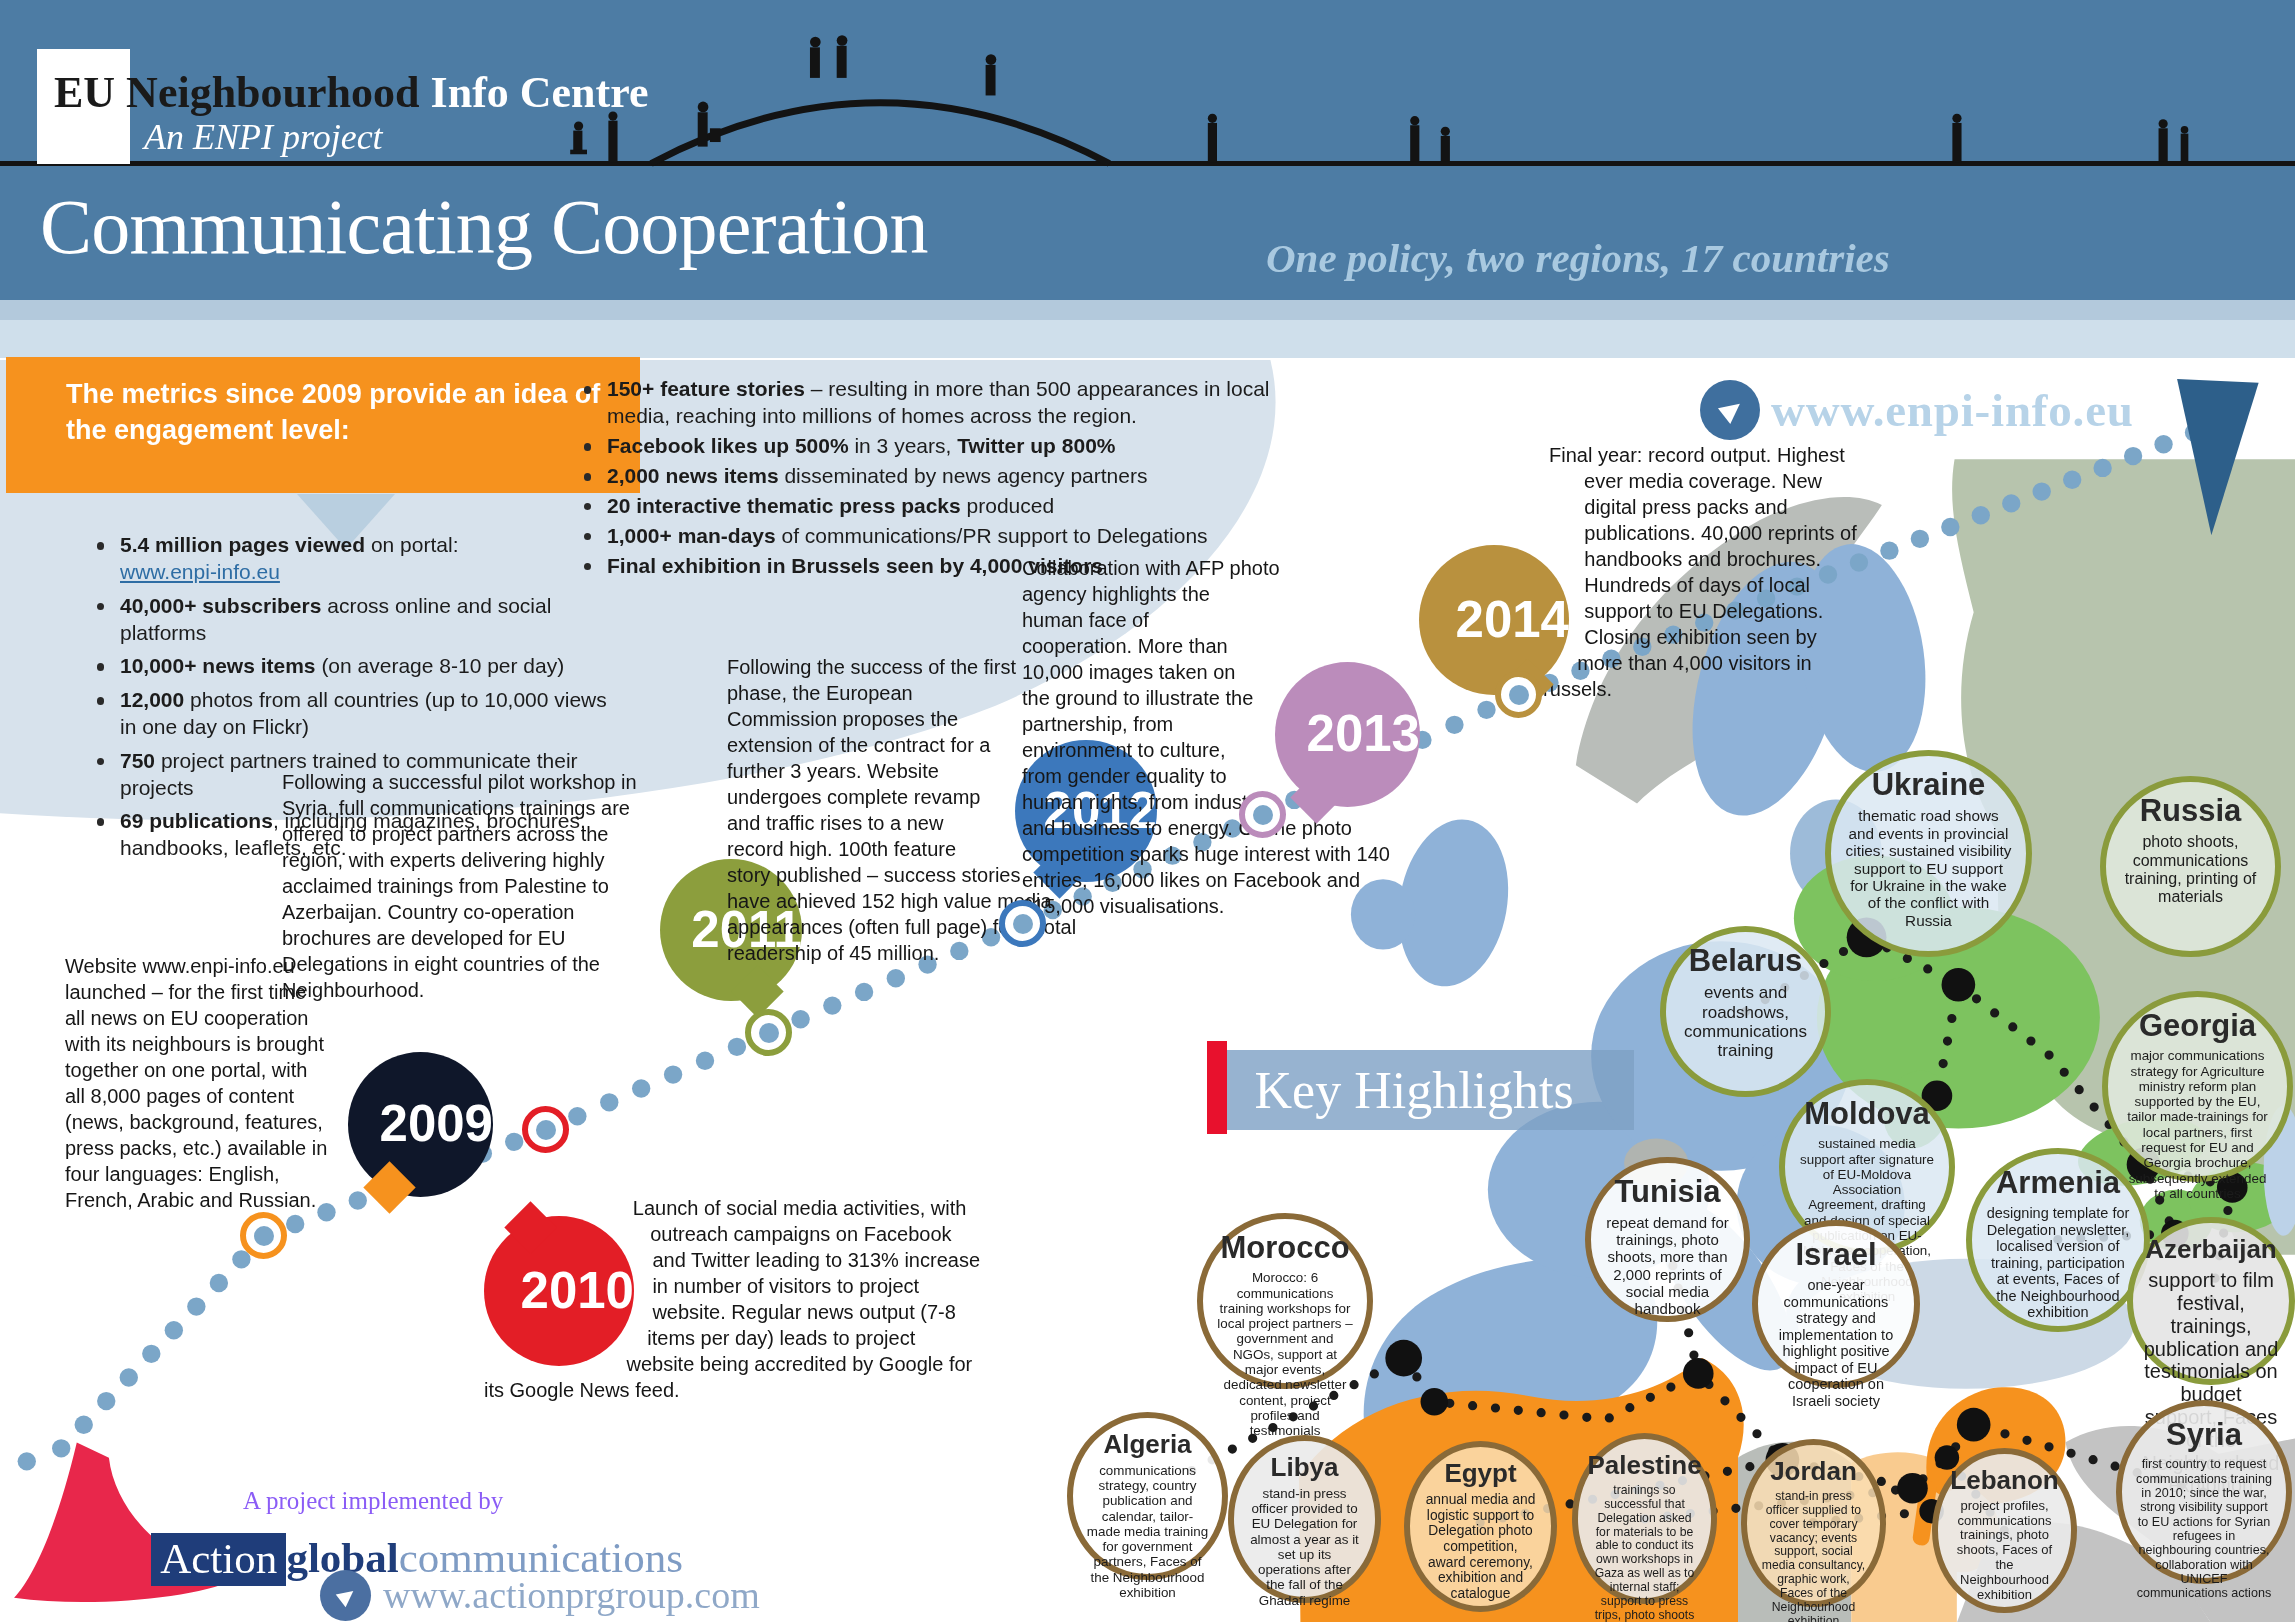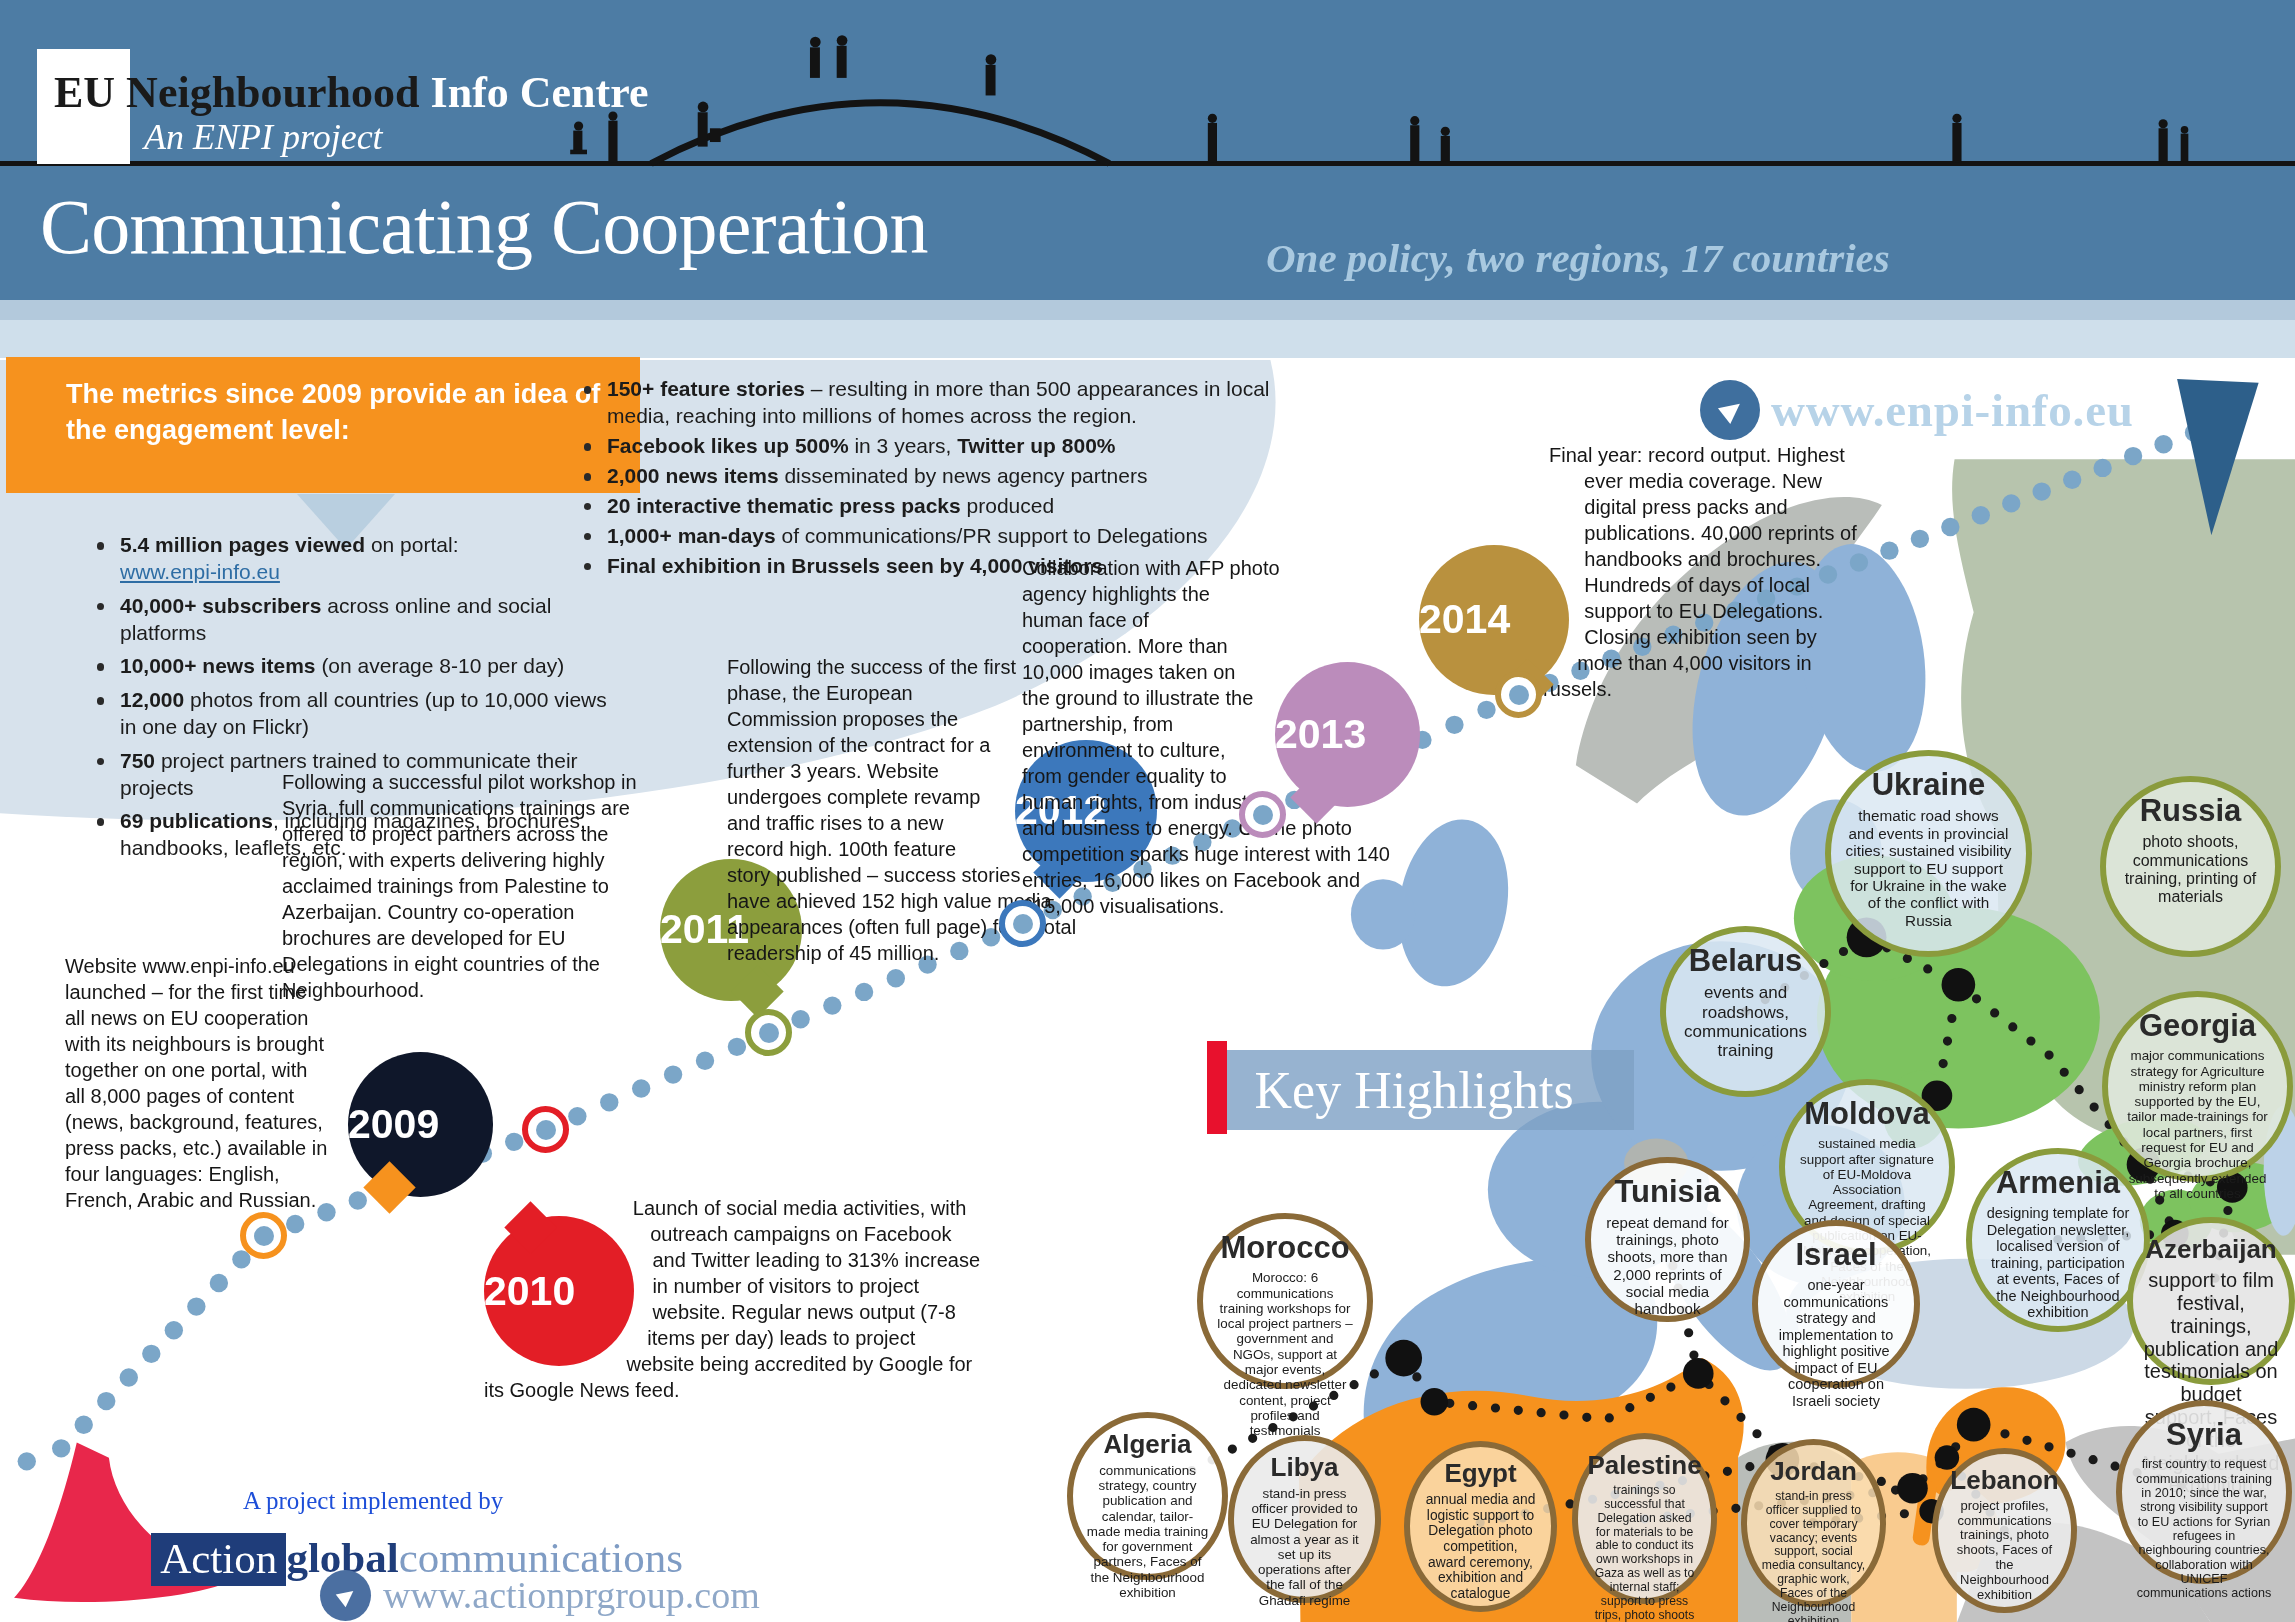--- a/index.html
+++ b/index.html
@@ -36,22 +36,22 @@
   .mlist b{font-weight:bold;}
   .lnk{display:table;color:#2e6da4;text-decoration:underline;cursor:pointer;}
   
   .siteicon{border-radius:50%;display:flex;align-items:center;justify-content:center;}
   .planearrow{width:0;height:0;border-top:10.7px solid transparent;border-bottom:10.7px solid transparent;
               border-left:20px solid #fff;transform:rotate(-38deg);margin-left:3.1px;}
   #enpisite{position:absolute;left:1771px;top:383px;font-family:"Liberation Serif",serif;
             font-weight:bold;font-size:47px;color:#b7d3e8;letter-spacing:0.8px;}
   
   .tl-group{position:absolute;font-size:20px;line-height:1.3;color:#161616;}
-  .balloon{border-radius:50%;color:#fff;font-weight:bold;font-size:41px;
-           display:flex;align-items:center;justify-content:flex-start;position:relative;
+  .balloon{border-radius:50%;color:#fff;font-weight:bold;font-size:51px;
+           display:flex;align-items:center;justify-content:flex-end;position:relative;
            shape-outside:circle(52%);}
   .fr{float:right;}
   .fl{float:left;}
   .pt{position:absolute;width:37px;height:37px;transform:rotate(45deg);}
   .ring{position:absolute;width:47px;height:47px;border-radius:50%;border:6.1px solid #999;
         background:#fff;box-sizing:border-box;display:flex;align-items:center;justify-content:center;z-index:6;}
   .ring .c{width:20px;height:20px;border-radius:50%;}
   
   #khbar{position:absolute;left:1207px;top:1041px;width:20px;height:93px;background:#e8112d;z-index:5;}
   #khband{position:absolute;left:1227px;top:1050px;width:407px;height:80px;
@@ -61,21 +61,21 @@
   .bubble{position:absolute;border-radius:50%;box-sizing:border-box;z-index:7;
           display:flex;flex-direction:column;align-items:center;justify-content:flex-start;
           text-align:center;padding:10.7px 13.8px;}
   .bubble.east{border:6.1px solid #8a9b3c;}
   .bubble.south{border:6.1px solid #8a6a38;}
   .cname{font-weight:bold;color:#2a2a2a;font-size:31px;margin-bottom:4.6px;}
   .ctext{color:#1c1c1c;font-size:15.3px;line-height:1.14;}
   .sm .cname{font-size:26px;margin-bottom:3.1px;}
   
   #implby{position:absolute;left:243px;top:1487px;font-family:"Liberation Serif",serif;
-          font-size:25px;color:#1d4ed8;}
+          font-size:25px;color:#8b5cf6;}
   #actionlogo{position:absolute;left:151px;top:1533px;font-family:"Liberation Serif",serif;
               font-size:43px;white-space:nowrap;}
   #actionlogo .a{background:#1f3d7a;color:#fff;padding:1.5px 9.2px 4.6px 9.2px;}
   #actionlogo .g{color:#1f3d7a;font-weight:bold;}
   #actionlogo .c{color:#7f9cc4;}
   #prsite{position:absolute;left:383px;top:1573px;font-family:"Liberation Serif",serif;
           font-size:38px;color:#8fa8c8;}
   svg{display:block;}
 </style>
 </head>

